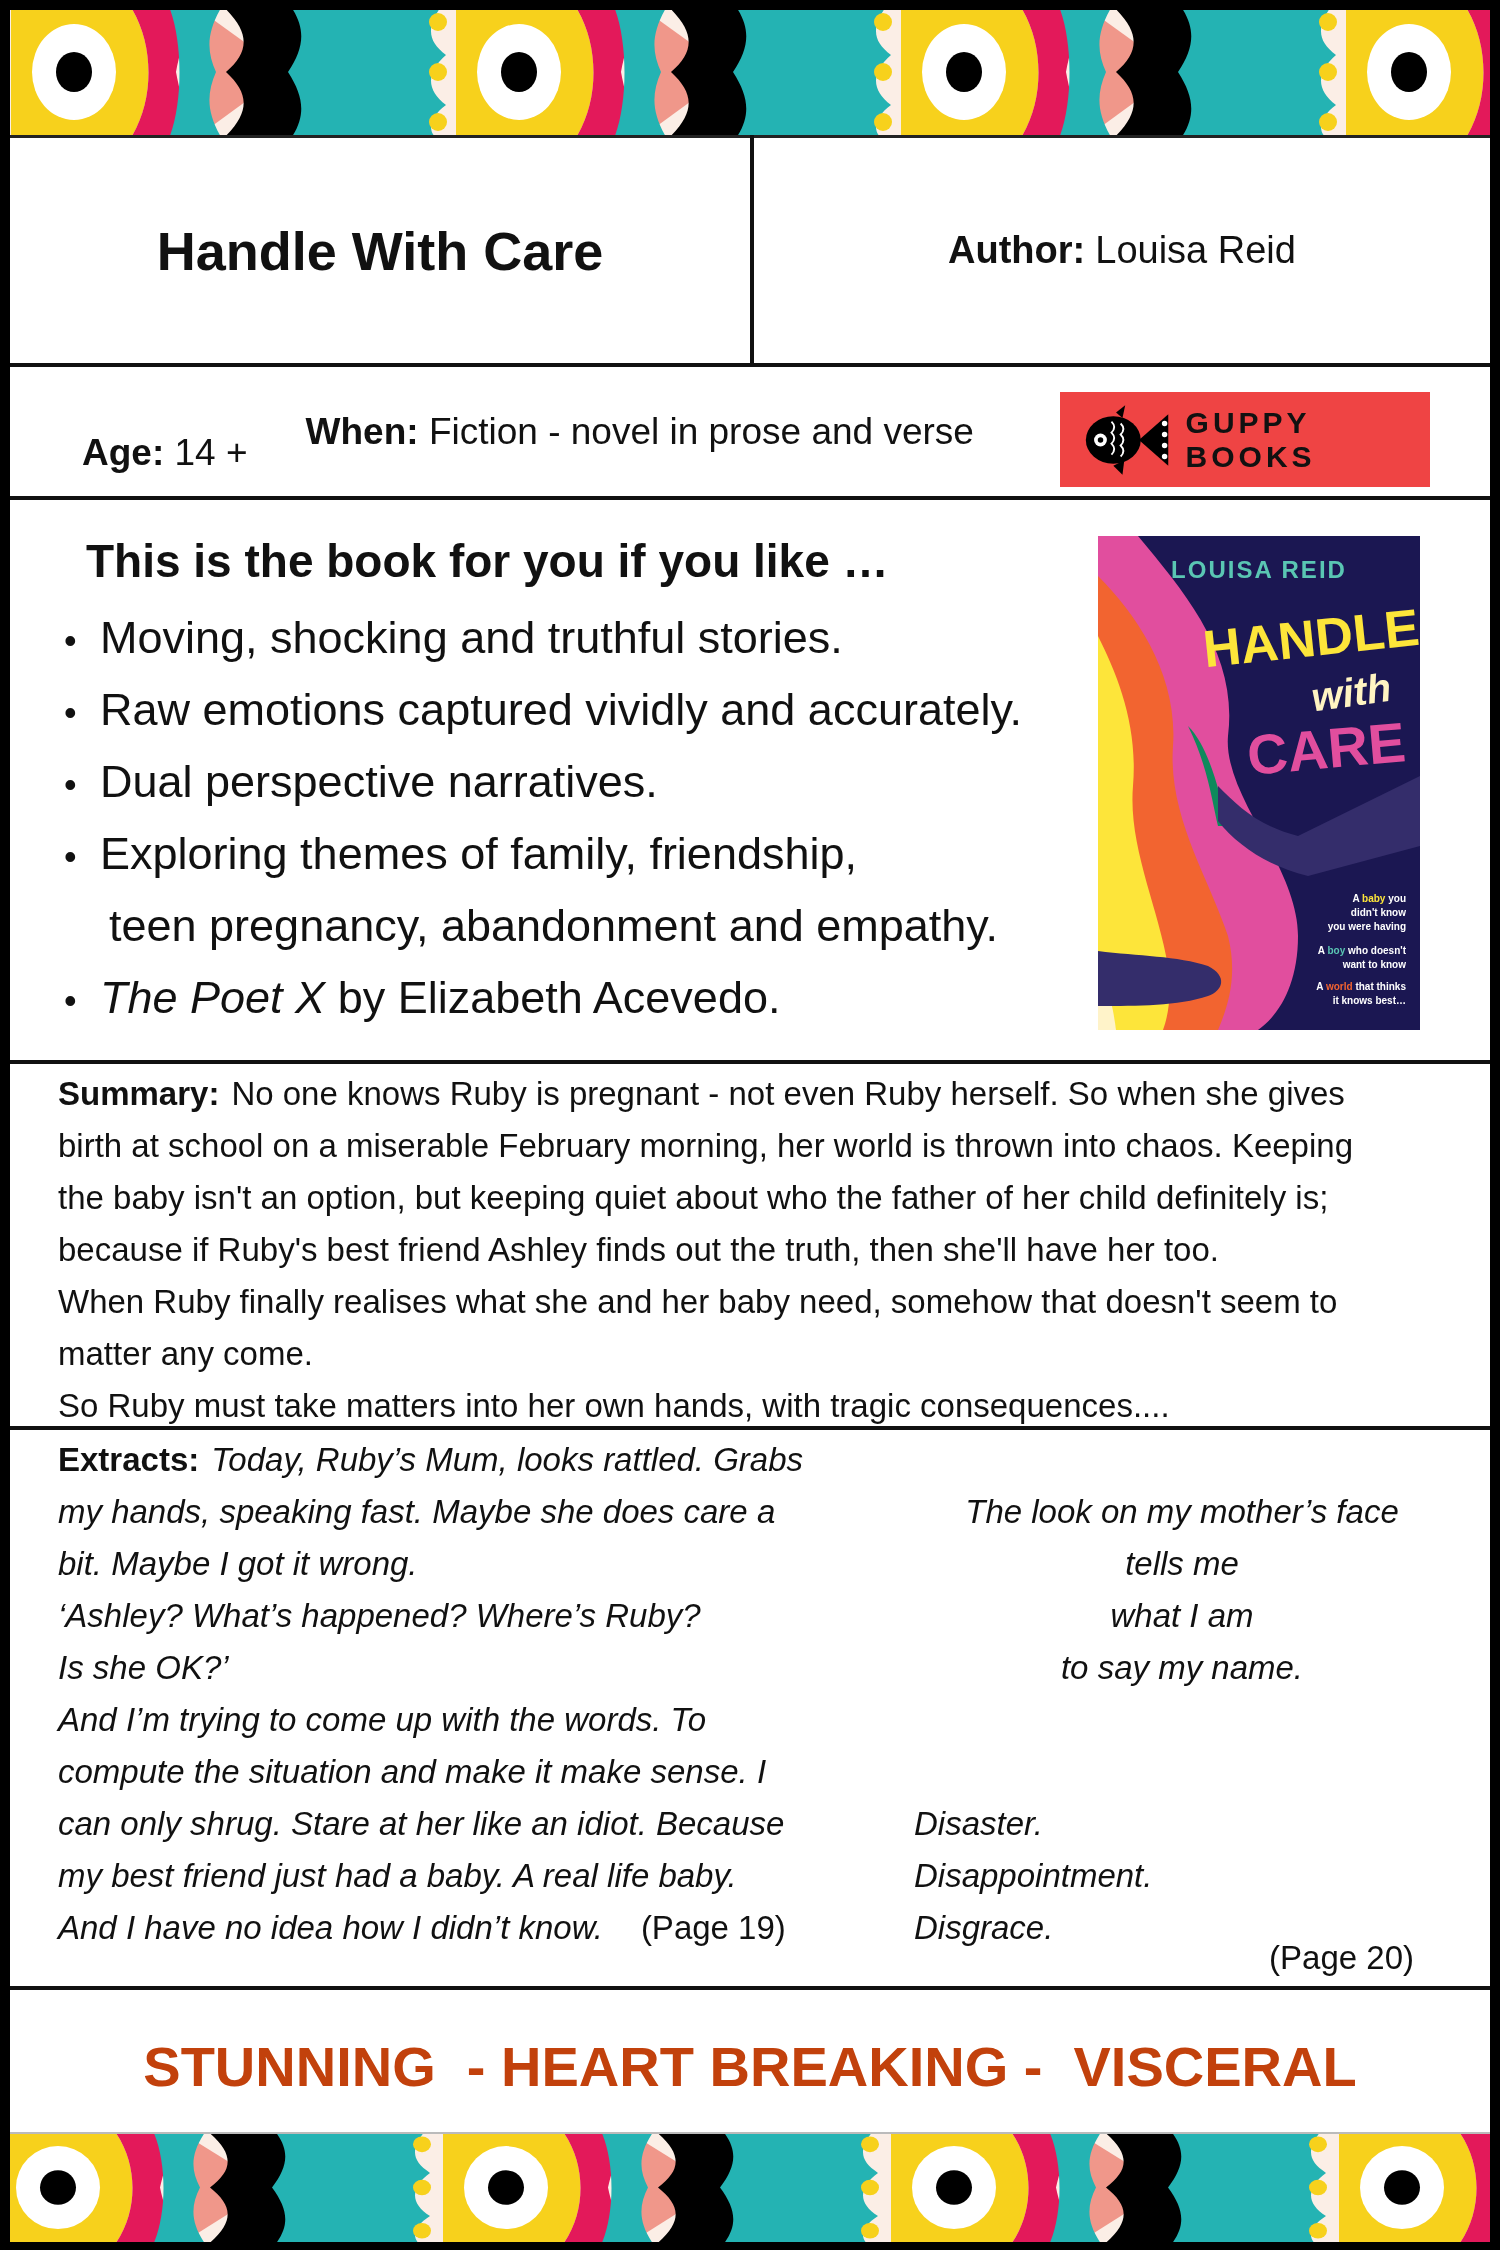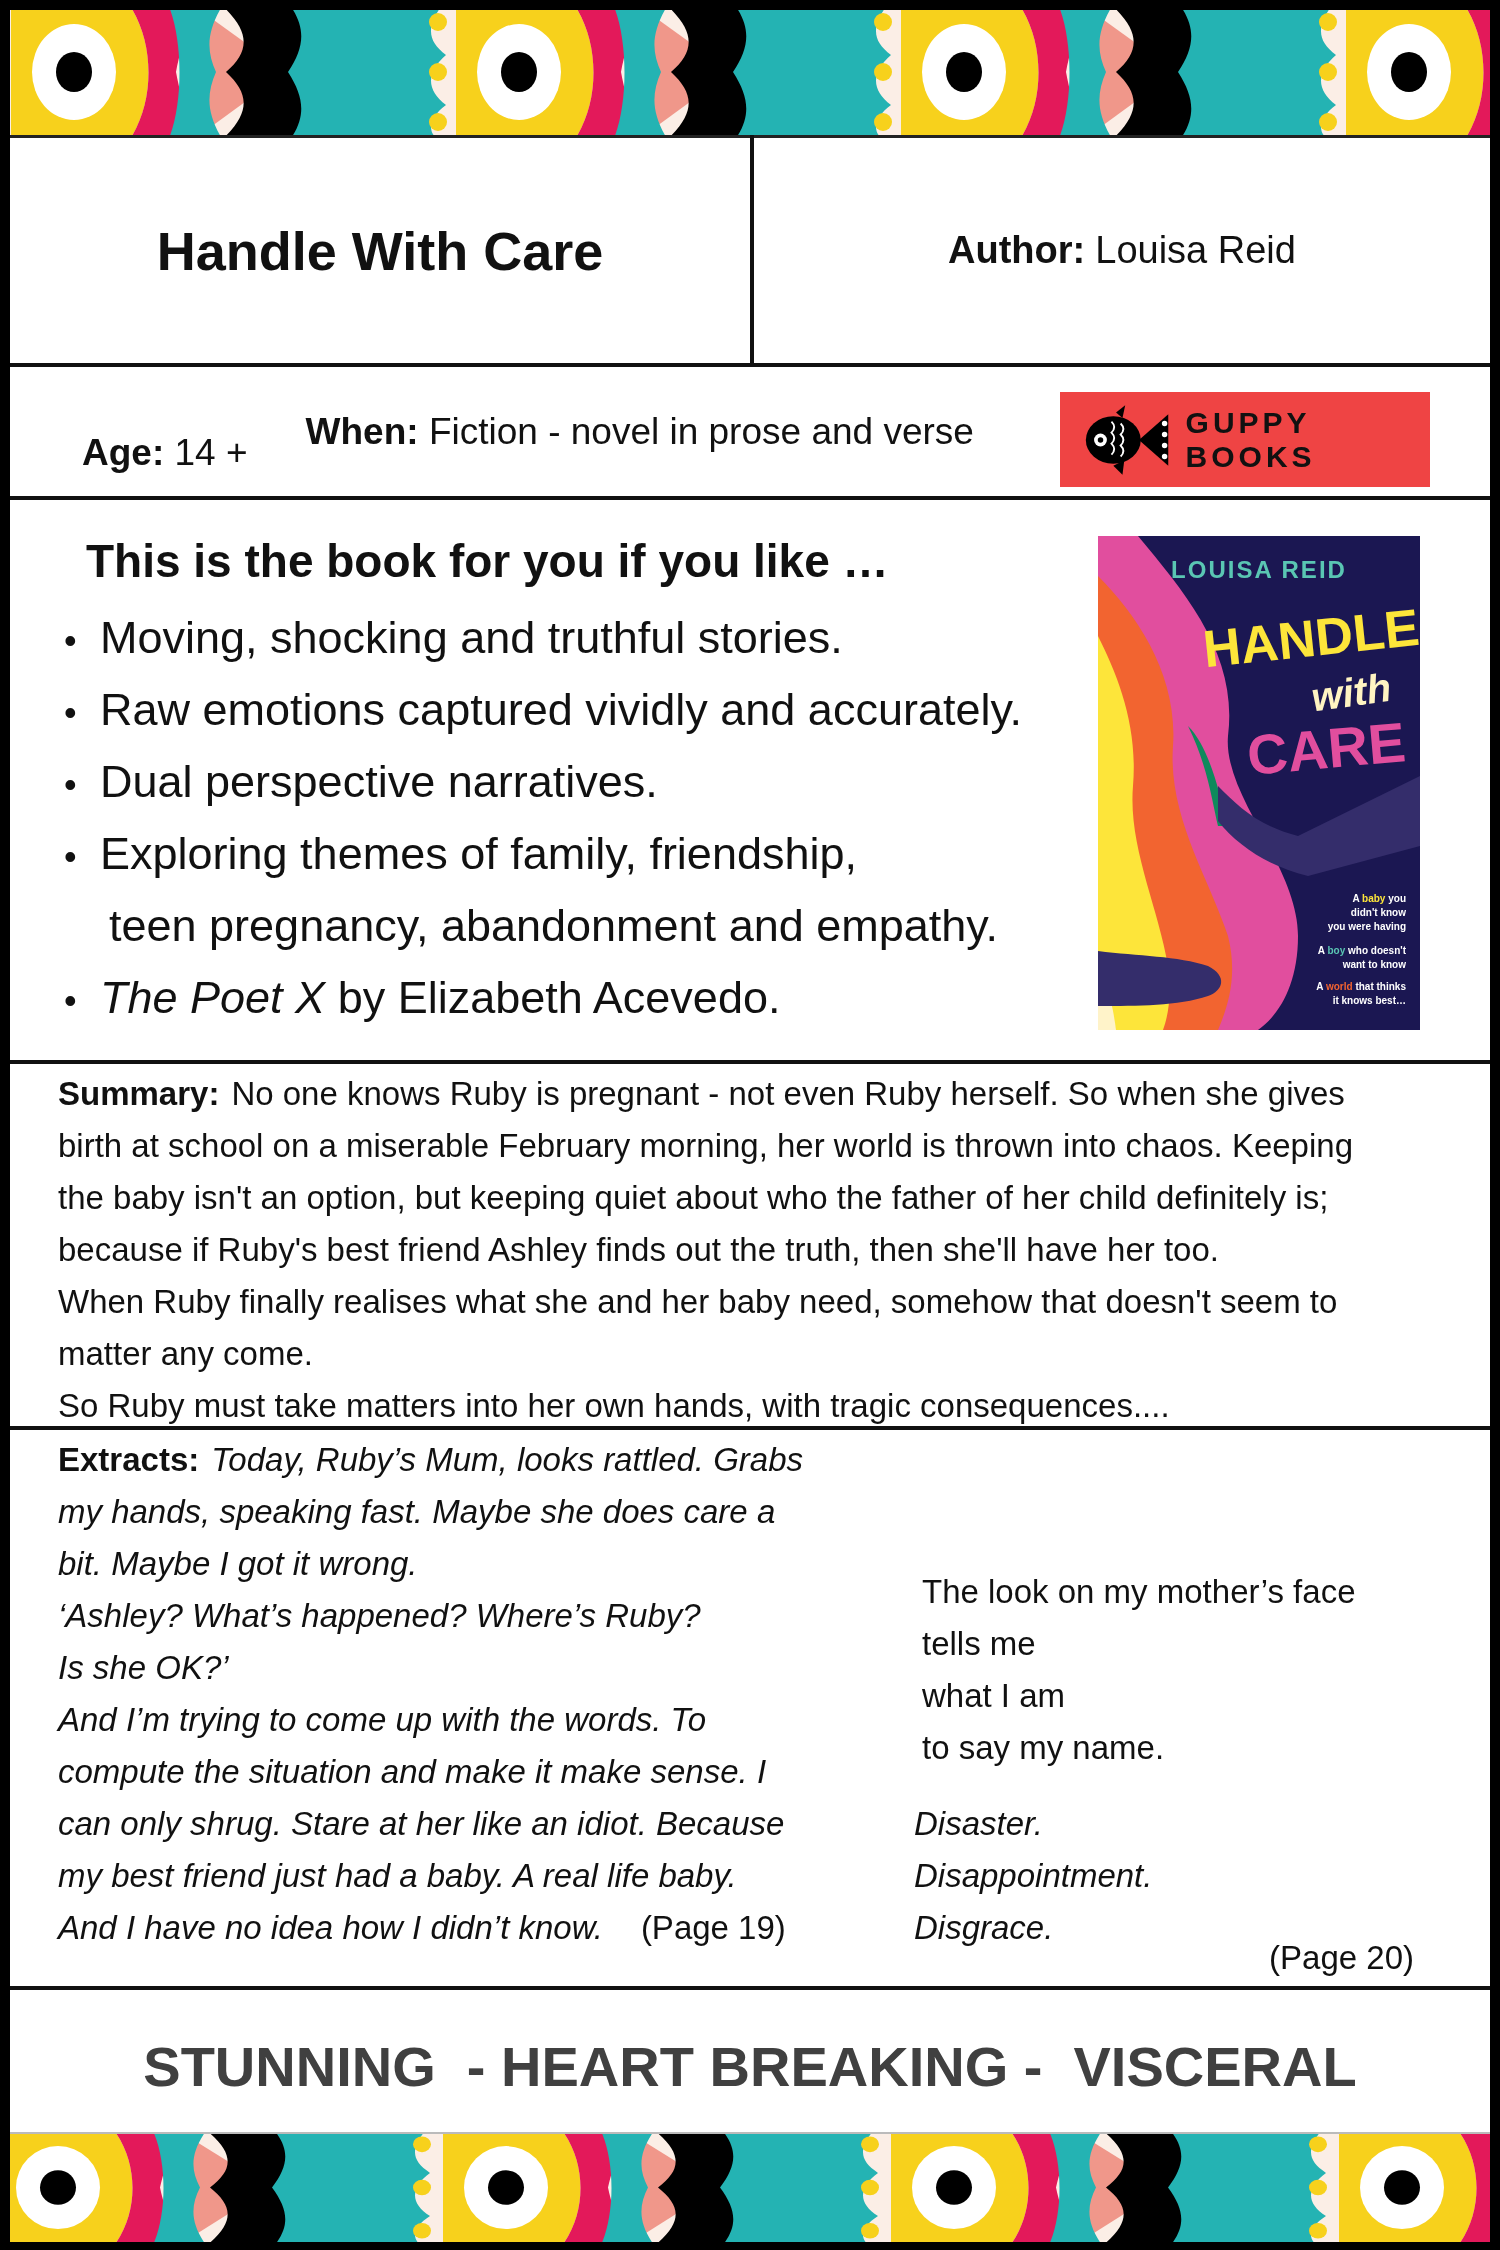--- a/index.html
+++ b/index.html
@@ -25,21 +25,21 @@
   .likes ul{position:absolute;left:54px;top:102px;margin:0;padding:0;list-style:none;font-size:45px;}
   .likes li{height:72px;line-height:72px;white-space:nowrap;}
   .likes li .dot{display:inline-block;width:36px;font-size:36px;}
   .likes li.cont{padding-left:45px;}
   .cover{position:absolute;left:1088px;top:526px;width:322px;height:494px;overflow:hidden;background:#1b1752;}
   .summary{position:absolute;left:48px;top:1058px;width:1400px;font-size:33px;line-height:52px;}
   .summary b{margin-right:12px;}
   .extracts{position:absolute;left:48px;top:1424px;width:780px;font-size:33px;line-height:52px;font-style:italic;}
   .extracts b{font-style:normal;margin-right:12px;}
   .extracts .pg{font-style:normal;margin-left:38px;}
-  .poem{position:absolute;left:912px;top:1556px;width:520px;font-size:33px;line-height:52px;}
+  .poem{position:absolute;left:912px;top:1476px;width:520px;font-size:33px;line-height:52px;font-style:italic;text-align:center;}
   .poem2{position:absolute;left:904px;top:1788px;width:520px;font-size:33px;line-height:52px;font-style:italic;}
   .poem2 .row{display:flex;justify-content:space-between;width:500px;}
   .poem2 .pg{font-style:normal;margin-top:30px;}
   .tagline{position:absolute;left:0;top:1990px;width:1480px;height:132px;display:flex;align-items:center;justify-content:center;font-size:56px;font-weight:bold;white-space:pre;}
 </style>
 </head>
 <body>
 
 <div class="page">
 
@@ -169,21 +169,21 @@
   <div class="poem2">
     <div>Disaster.</div>
     <div>Disappointment.</div>
     <div class="row">
         <span>Disgrace.</span>
         <span class="pg">(Page 20)</span>
       </div>
   </div>
   <div class="hline" style="top:1976px;"></div>
 
-  <div class="tagline" style="color:#404040;">STUNNING  - HEART BREAKING -  VISCERAL</div>
+  <div class="tagline" style="color:#c2410c;">STUNNING  - HEART BREAKING -  VISCERAL</div>
 
   <div class="banner bottom">
     <svg width="1480" height="108" viewBox="0 0 1480 125" preserveAspectRatio="none">
       <use href="#fish" x="40" y="0"></use>
       <use href="#fish" x="488" y="0"></use>
       <use href="#fish" x="936" y="0"></use>
       <use href="#fish" x="1384" y="0"></use>
     </svg>
   </div>
 </div>

